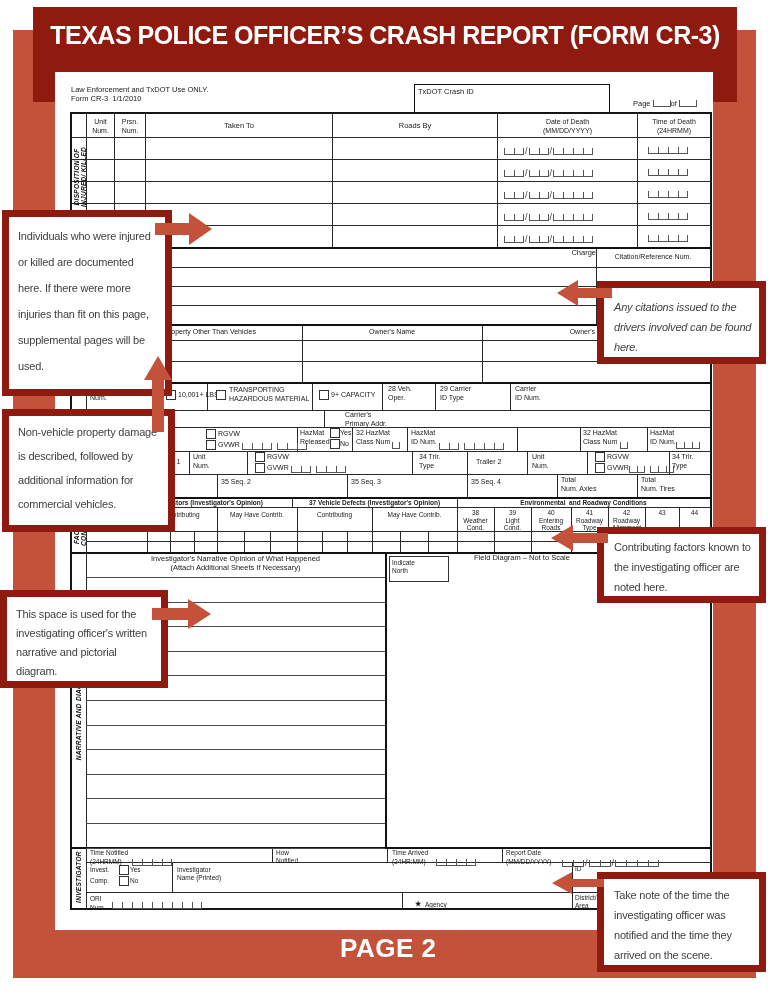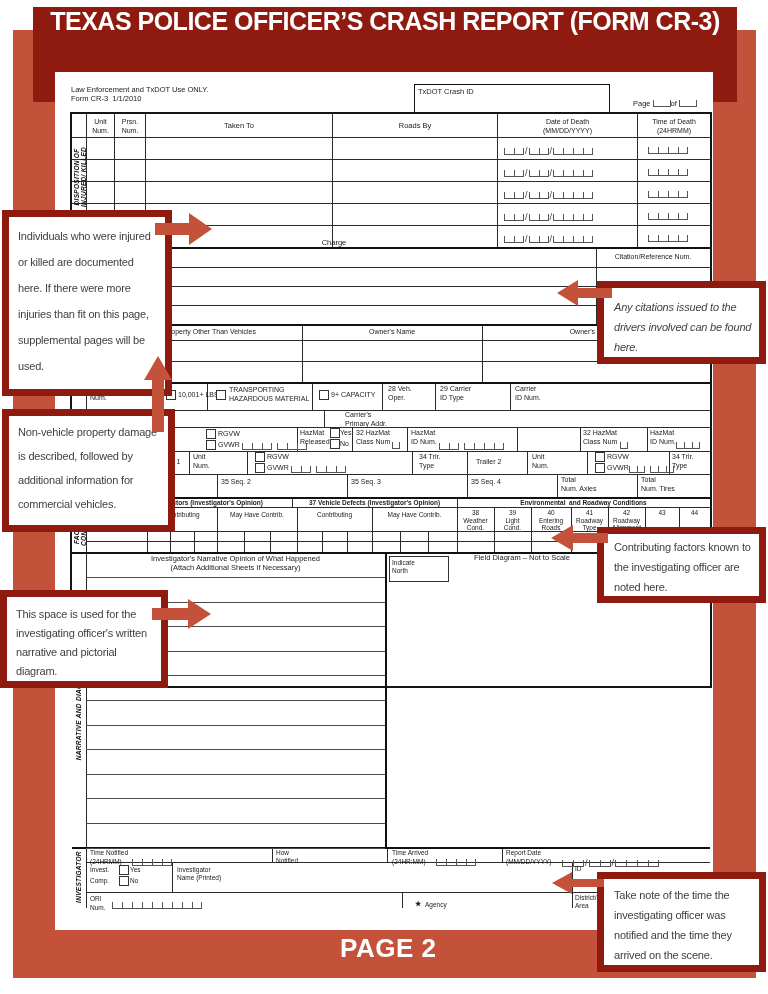--- a/index.html
+++ b/index.html
@@ -7,30 +7,30 @@
     --orange:#c4513a;
     --ink:#1a1a1a;
     --callout-ink:#3f3f3f;
   }
   html,body{margin:0;padding:0;background:#fff;}
   body{font-family:"Liberation Sans", sans-serif;}
   #stage{position:relative;width:768px;height:994px;background:#fff;overflow:hidden;}
 
   .orange-frame{position:absolute;left:13px;top:30px;width:743px;height:948px;background:var(--orange);z-index:0;}
   .banner{position:absolute;left:33px;top:7px;width:704px;height:95px;background:var(--dark-red);z-index:10;}
-  .banner-title{display:block;text-align:center;color:#fff;font-weight:bold;font-size:25px;letter-spacing:-0.5px;white-space:nowrap;}
+  .banner-title{display:block;text-align:center;padding-top:14px;color:#fff;font-weight:bold;font-size:25px;letter-spacing:-0.5px;white-space:nowrap;}
   .footer-label{position:absolute;left:340px;top:933px;color:#fff;font-weight:bold;font-size:26px;letter-spacing:0.5px;z-index:12;}
 
   .page{position:absolute;left:55px;top:72px;width:658px;height:858px;background:#fff;z-index:20;}
 
   
   .meta-lbl{position:absolute;font-size:7.5px;line-height:9px;color:var(--ink);white-space:pre;}
   .idbox{position:absolute;border:1px solid #111;background:#fff;}
 
-  .form{position:absolute;left:15px;top:40px;width:642px;height:576px;border:2px solid #151515;box-sizing:border-box;}
+  .form{position:absolute;left:15px;top:40px;width:642px;height:798px;border:2px solid #151515;box-sizing:border-box;}
   .gl{position:absolute;background:#2a2a2a;}
   .gl.t{background:#111;}
 
   .lbl{position:absolute;font-size:8px;line-height:9px;color:var(--ink);white-space:pre;}
   .c{text-align:center;}
   .b{font-weight:bold;}
   .s75{font-size:7.5px;line-height:8.5px;}
   .s7{font-size:7px;line-height:8.5px;}
   .s65{font-size:6.5px;line-height:7.5px;}
   .rot{position:absolute;transform:rotate(-90deg);transform-origin:0 0;font-size:6.5px;line-height:7px;font-weight:bold;font-style:italic;letter-spacing:0.3px;color:#111;text-align:center;white-space:pre;}
@@ -312,21 +312,21 @@
           <span class="comb" style="left: 576px; top: 121px;">
             <span class="g">
               <span class="cc" style="width: 10px;"></span>
               <span class="cc" style="width: 10px;"></span>
               <span class="cc" style="width: 10px;"></span>
               <span class="cc" style="width: 10px;"></span>
             </span>
           </span>
         </div>
 
-      <span class="lbl c s75" style="left:0;top:125px;width:524px;">Charge</span>
+      <span class="lbl c s75" style="left:0;top:135px;width:524px;text-align:right;">Charge</span>
       <span class="lbl c s7" style="left:524px;top:139px;width:114px;">Citation/Reference Num.</span>
 
       <span class="lbl c s7" style="left:14px;top:214px;width:216px;">Damaged Property Other Than Vehicles</span>
       <span class="lbl c s7" style="left:230px;top:214px;width:180px;">Owner's Name</span>
       <span class="lbl c s7" style="left:410px;top:214px;width:228px;">Owner's Address</span>
 
       <span class="lbl s7" style="left:18px;top:271px;">Unit
 Num.</span>
       <span class="cb abs" style="left:94px;top:276px;"></span>
       <span class="lbl s7" style="left:106px;top:277px;">10,001+ LBS.</span>

